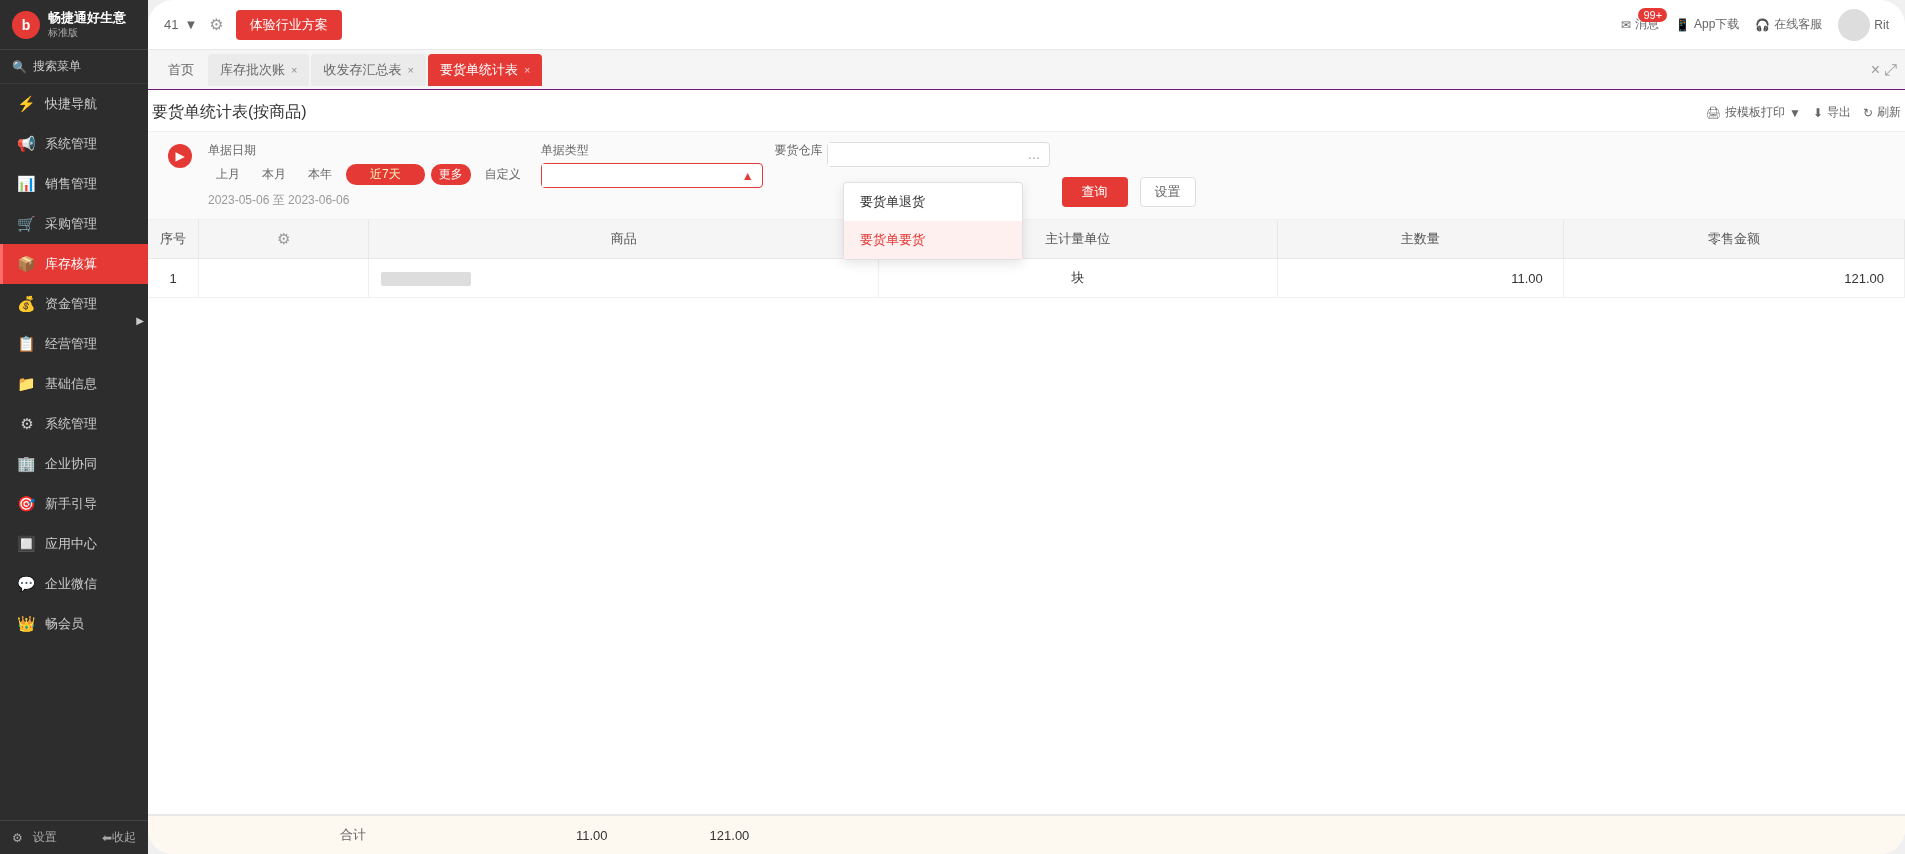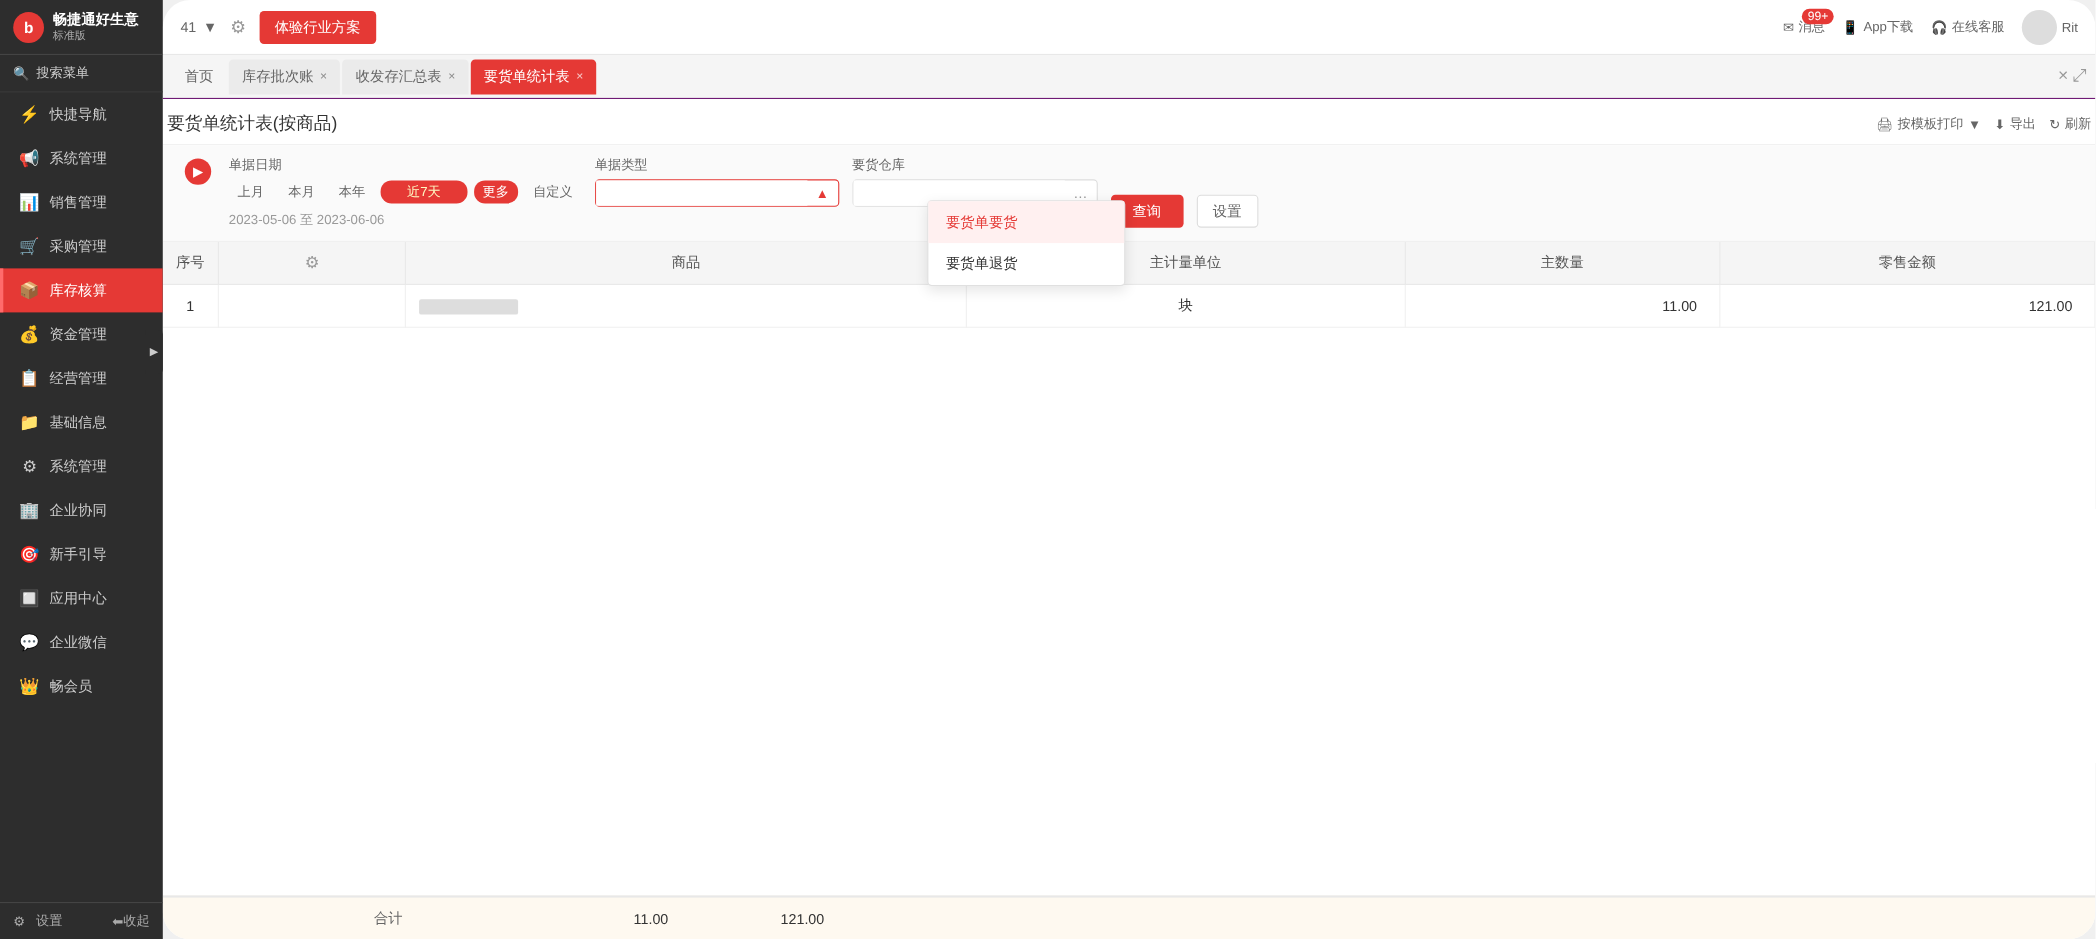--- a/index.html
+++ b/index.html
@@ -321,21 +321,21 @@
     .filter-type-arrow {
       padding: 0 8px;
       color: #e53935;
       cursor: pointer;
       font-size: 12px;
     }
 
     
     .filter-warehouse-group {
       display: flex;
-      flex-direction: column;
+      flex-direction: row;
       gap: 4px;
       min-width: 200px;
     }
     .filter-warehouse-wrap {
       display: flex;
       align-items: center;
       border: 1px solid #ddd;
       border-radius: 4px;
       background: white;
       min-width: 200px;
@@ -651,22 +651,22 @@
             <input type="text" class="filter-warehouse-input" placeholder="" style="">
             <span class="filter-warehouse-icon">…</span>
           </div>
         </div>
 
         <button class="btn-query">查询</button>
         <button class="btn-settings-gray">设置</button>
       </div>
 
       <div class="dropdown-menu">
+        <div class="dropdown-item">要货单退货</div>
         <div class="dropdown-item selected">要货单要货</div>
-        <div class="dropdown-item">要货单退货</div>
       </div>
     </div>
 
     <div class="table-area">
       <table class="data-table">
         <thead>
           <tr>
             <th>序号</th>
             <th><span class="gear-icon">⚙</span></th>
             <th>商品</th>

